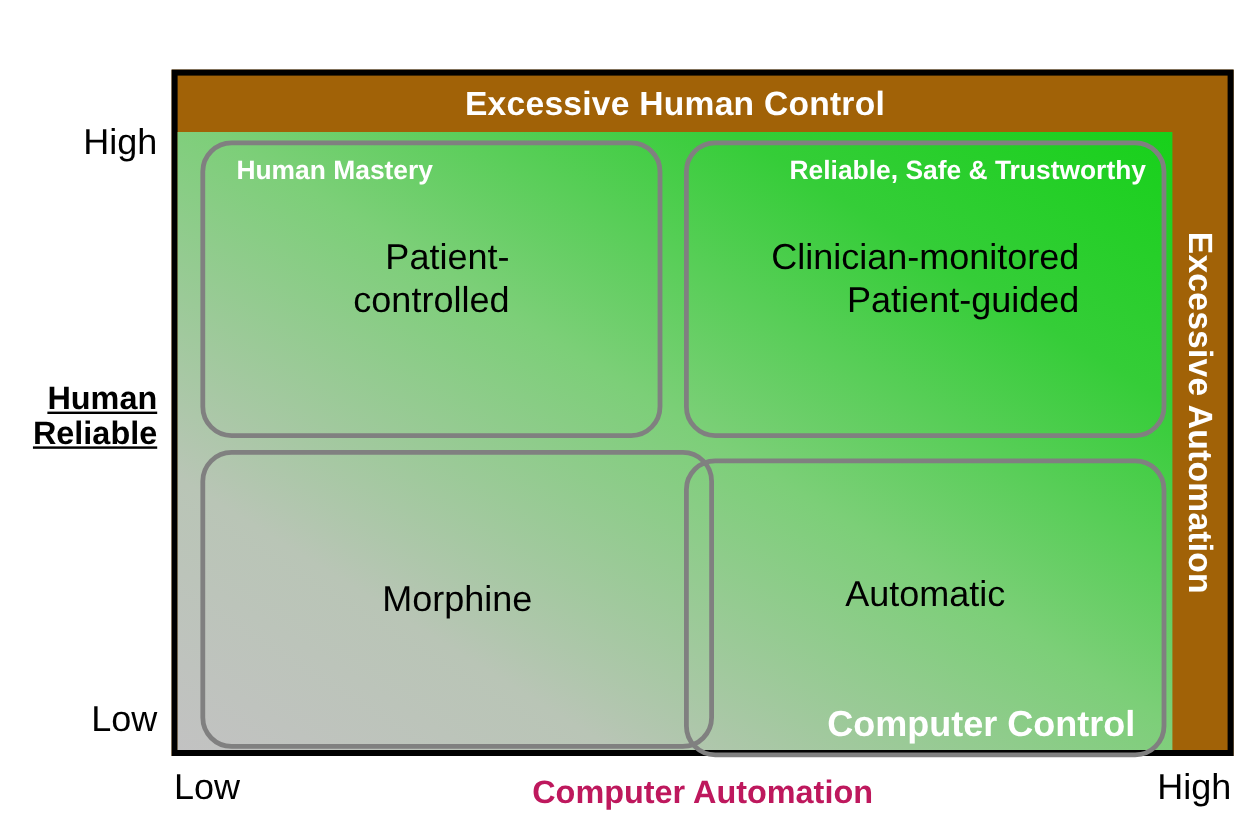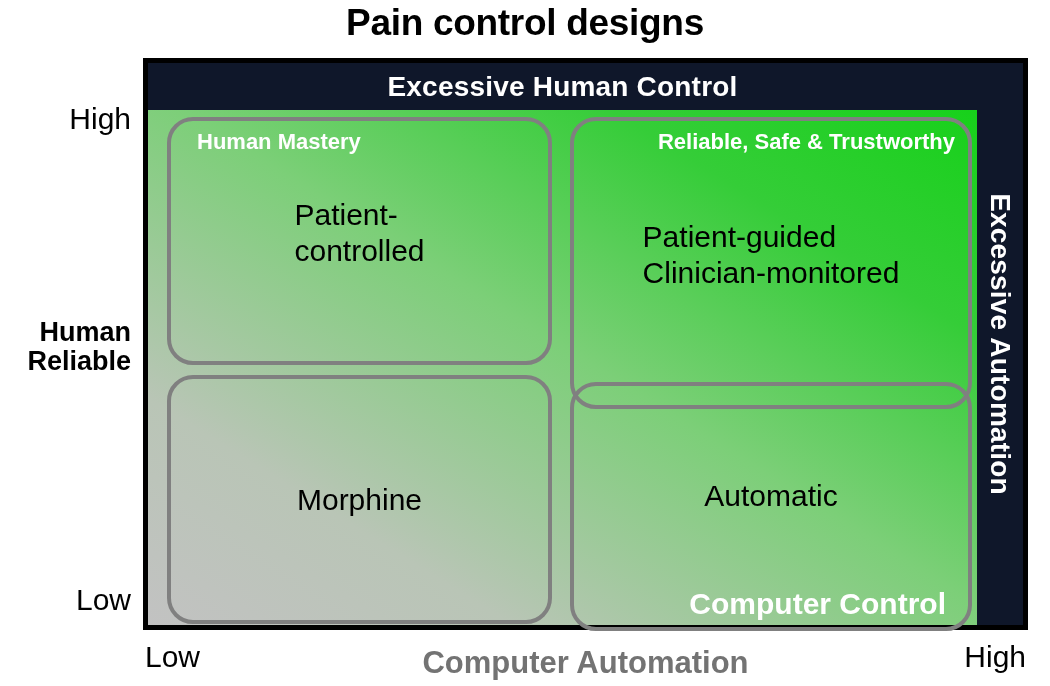--- a/index.html
+++ b/index.html
@@ -58,21 +58,21 @@
     position: absolute;
     left: 0;
     top: 318px;
     width: 131px;
     text-align: right;
     font-size: 27px;
     font-weight: bold;
     color: #000000;
     line-height: 1.08;
   }
-  .axis-y-title span { display: block; }
+  .axis-y-title span { display: block; text-decoration: underline; }
 
   .axis-x-low {
     position: absolute;
     left: 145px;
     top: 640px;
     font-size: 30px;
     color: #000000;
   }
   .axis-x-high {
     position: absolute;
@@ -80,35 +80,35 @@
     top: 640px;
     font-size: 30px;
     color: #000000;
   }
   .axis-x-title {
     position: absolute;
     left: 143px;
     top: 645px;
     width: 885px;
     text-align: center;
-    font-size: 31px;
-    font-weight: bold;
-    color: #737373;
+    font-size: 27px;
+    font-weight: bold;
+    color: #be185d;
   }
 
   
   .matrix {
     position: absolute;
     left: 143px;
     top: 58px;
     width: 885px;
     height: 572px;
     box-sizing: border-box;
     border: 5px solid #000000;
-    background: #0f172a;
+    background: #a16207;
   }
 
   
   .plot {
     position: absolute;
     left: 0px;
     top: 47px;
     right: 46px;
     bottom: 0px;
     background: linear-gradient(to top right, #c2c2c2 0%, #b9c5b6 22%, #7ccf78 52%, #35cd38 78%, #17d11a 100%);
@@ -154,22 +154,22 @@
 
   
   .quad {
     position: absolute;
     box-sizing: border-box;
     border: 4px solid #808080;
     border-radius: 26px;
     background: transparent;
   }
   .q-tl { left: 19px;  top: 7px;   width: 385px; height: 248px; }
-  .q-tr { left: 422px; top: 7px;   width: 402px; height: 292px; }
-  .q-bl { left: 19px;  top: 265px; width: 385px; height: 249px; }
+  .q-tr { left: 422px; top: 7px;   width: 402px; height: 248px; }
+  .q-bl { left: 19px;  top: 265px; width: 428px; height: 249px; }
   .q-br { left: 422px; top: 272px; width: 402px; height: 249px; }
 
   .quad-head {
     position: absolute;
     top: 8px;
     font-size: 22px;
     font-weight: bold;
     color: #ffffff;
     white-space: nowrap;
   }
@@ -191,33 +191,32 @@
     left: 0;
     right: 0;
     top: 0;
     bottom: 0;
     display: flex;
     align-items: center;
     justify-content: center;
     font-size: 30px;
     color: #000000;
     line-height: 1.2;
-    text-align: left;
+    text-align: right;
     pointer-events: none;
   }
   .quad-body.shift-up { top: -16px; }
   .quad-body.shift-dn { top: -22px; }
   .quad-body span { display: block; }
 </style>
 </head>
 <body>
 
 <div id="page">
 
-  <div class="title">Pain control designs</div>
 
   <div class="axis-y-high">High</div>
   <div class="axis-y-title">
     <span>Human</span>
     <span>Reliable</span>
   </div>
   <div class="axis-y-low">Low</div>
 
   <div class="axis-x-low">Low</div>
   <div class="axis-x-title">Computer Automation</div>
@@ -242,22 +241,22 @@
             <span>Patient-</span>
             <span>controlled</span>
           </div>
         </div>
       </div>
 
       <div class="quad q-tr">
         <div class="quad-head right">Reliable, Safe &amp; Trustworthy</div>
         <div class="quad-body shift-up">
           <div>
+            <span>Clinician-monitored</span>
             <span>Patient-guided</span>
-            <span>Clinician-monitored</span>
           </div>
         </div>
       </div>
 
       <div class="quad q-bl">
         <div class="quad-body">
           <div>
             <span>Morphine</span>
           </div>
         </div>

